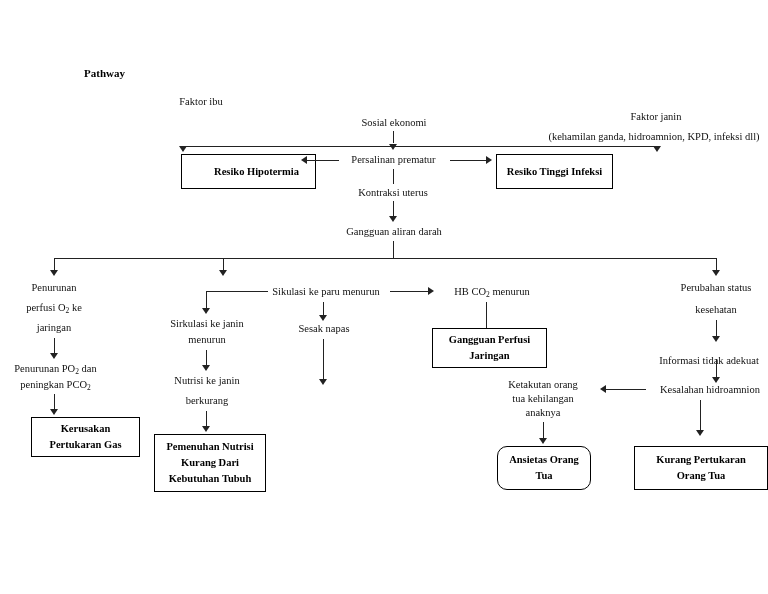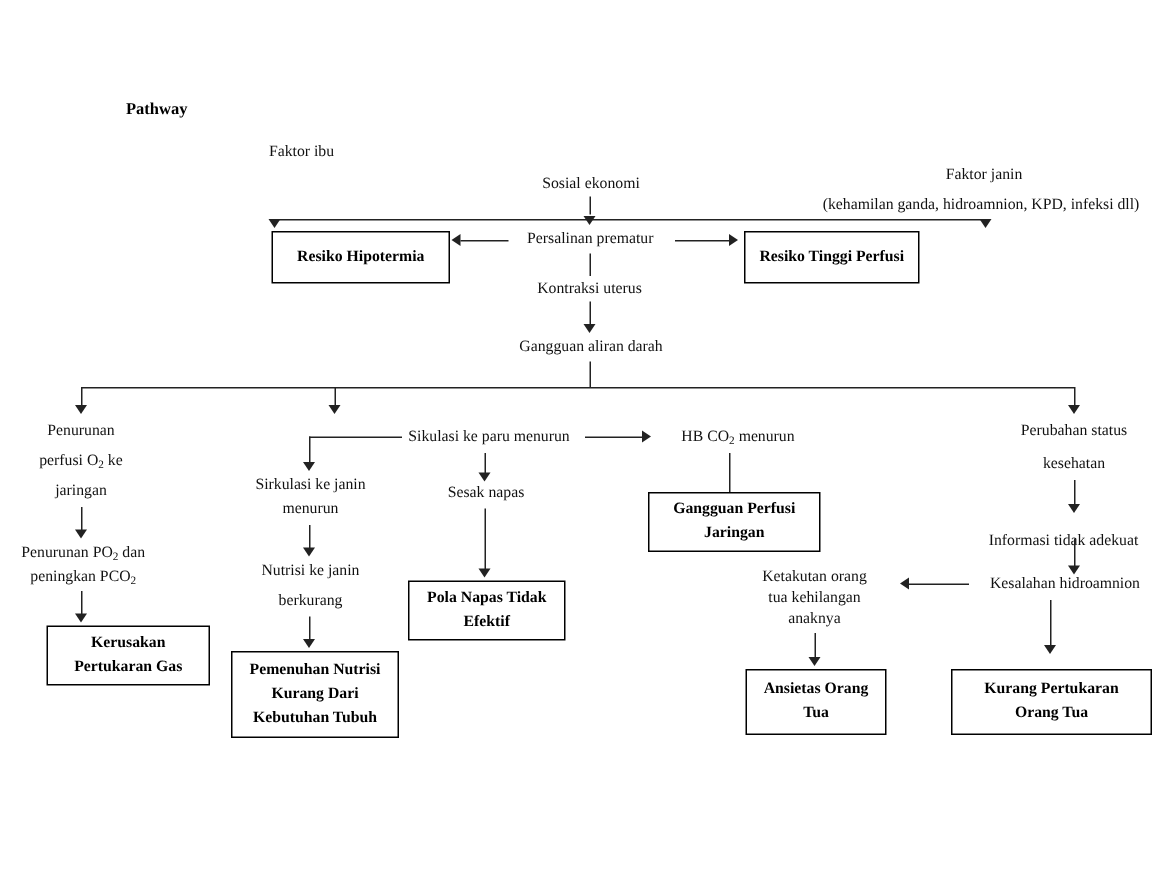--- a/index.html
+++ b/index.html
@@ -37,26 +37,26 @@
   <div class="txt" style="left:570px;top:109px;width:140px;">Faktor janin</div>
   <div class="txt" style="left:508px;top:129px;width:260px;">(kehamilan ganda, hidroamnion, KPD, infeksi dll)</div>
 
   <div class="ln vl" style="left:377px;top:131px;height:12px;"></div>
 
   <div class="ln hl" style="left:167px;top:146px;width:474px;"></div>
   <div class="ah" style="left:163px;top:146px;"></div>
   <div class="ah" style="left:373px;top:144px;"></div>
   <div class="ah" style="left:637px;top:146px;"></div>
 
-  <div class="box" style="left:165px;top:154px;width:117px;height:33px;">
+  <div class="box" style="left:165px;top:154px;width:117px;height:33px;padding-left:16px;">
     <span>Resiko Hipotermia</span>
   </div>
 
   <div class="box" style="left:480px;top:154px;width:115px;height:33px;">
-    <span>Resiko Tinggi Perfusi</span>
+    <span>Resiko Tinggi Infeksi</span>
   </div>
 
   <div class="txt" style="left:325px;top:152px;width:105px;">Persalinan prematur</div>
 
   <div class="ln hl" style="left:291px;top:160px;width:32px;"></div>
   <div class="al" style="left:285px;top:156px;"></div>
 
   <div class="ln hl" style="left:434px;top:160px;width:36px;"></div>
   <div class="ar" style="left:470px;top:156px;"></div>
 
@@ -115,24 +115,20 @@
   </div>
 
   <div class="txt" style="left:250px;top:284px;width:120px;">Sikulasi ke paru menurun</div>
   <div class="ln vl" style="left:307px;top:302px;height:15px;"></div>
   <div class="ah" style="left:303px;top:315px;"></div>
 
   <div class="txt" style="left:262px;top:321px;width:92px;">Sesak napas</div>
   <div class="ln vl" style="left:307px;top:339px;height:42px;"></div>
   <div class="ah" style="left:303px;top:379px;"></div>
 
-  <div class="box" style="left:256px;top:387px;width:103px;height:38px;">
-    <span>Pola Napas Tidak</span>
-    <span>Efektif</span>
-  </div>
 
   <div class="ln hl" style="left:374px;top:291px;width:38px;"></div>
   <div class="ar" style="left:412px;top:287px;"></div>
 
   <div class="txt" style="left:424px;top:284px;width:104px;">HB CO<sub>2</sub> menurun</div>
   <div class="ln vl" style="left:470px;top:302px;height:30px;"></div>
   <div class="ah" style="left:466px;top:330px;"></div>
 
   <div class="box" style="left:416px;top:328px;width:113px;height:38px;">
     <span>Gangguan Perfusi</span>
@@ -160,18 +156,18 @@
     <span>Kurang Pertukaran</span>
     <span>Orang Tua</span>
   </div>
 
   <div class="txt" style="left:478px;top:377px;width:98px;">Ketakutan orang</div>
   <div class="txt" style="left:478px;top:391px;width:98px;">tua kehilangan</div>
   <div class="txt" style="left:478px;top:405px;width:98px;">anaknya</div>
   <div class="ln vl" style="left:527px;top:422px;height:18px;"></div>
   <div class="ah" style="left:523px;top:438px;"></div>
 
-  <div class="box" style="left:481px;top:446px;width:92px;height:42px;">
+  <div class="box" style="left:481px;top:446px;width:92px;height:42px;border-radius:10px;">
     <span>Ansietas Orang</span>
     <span>Tua</span>
   </div>
 
 </div>
 
 </body></html>

